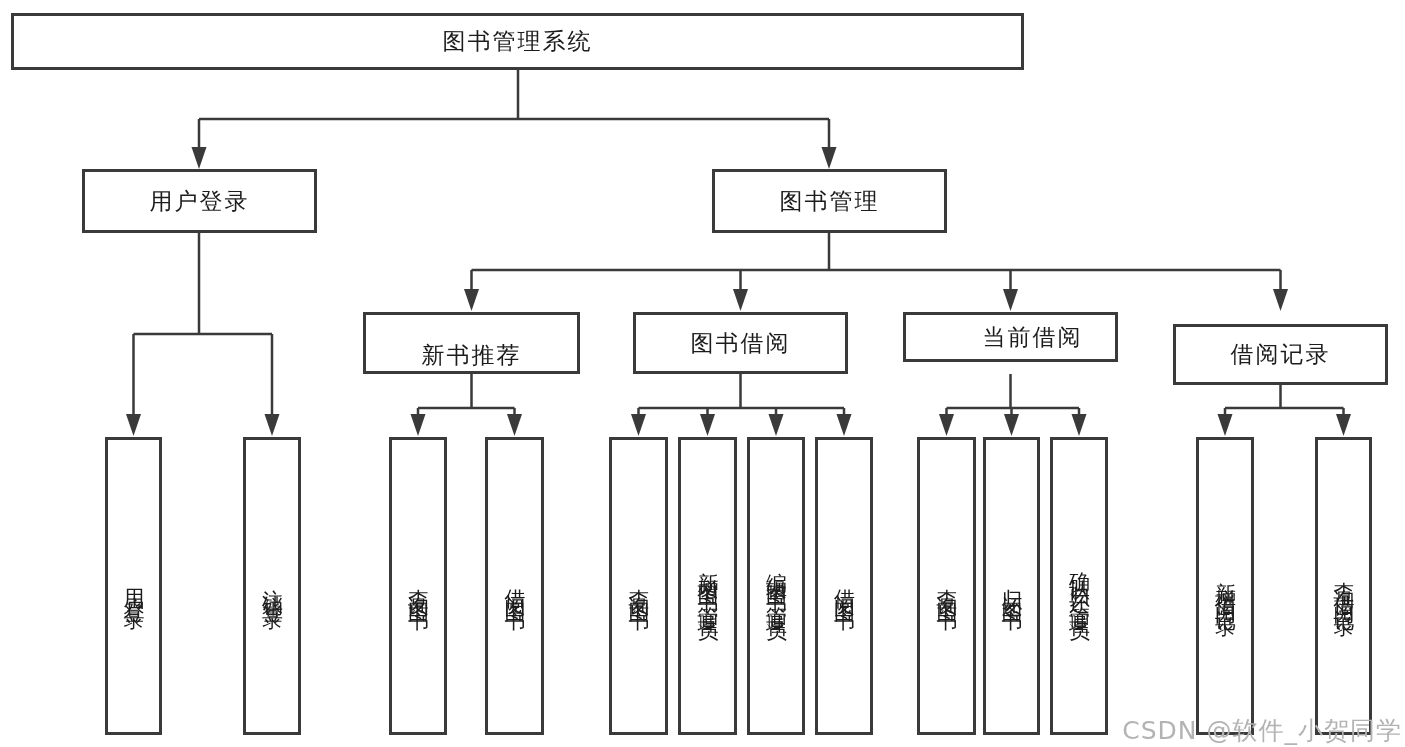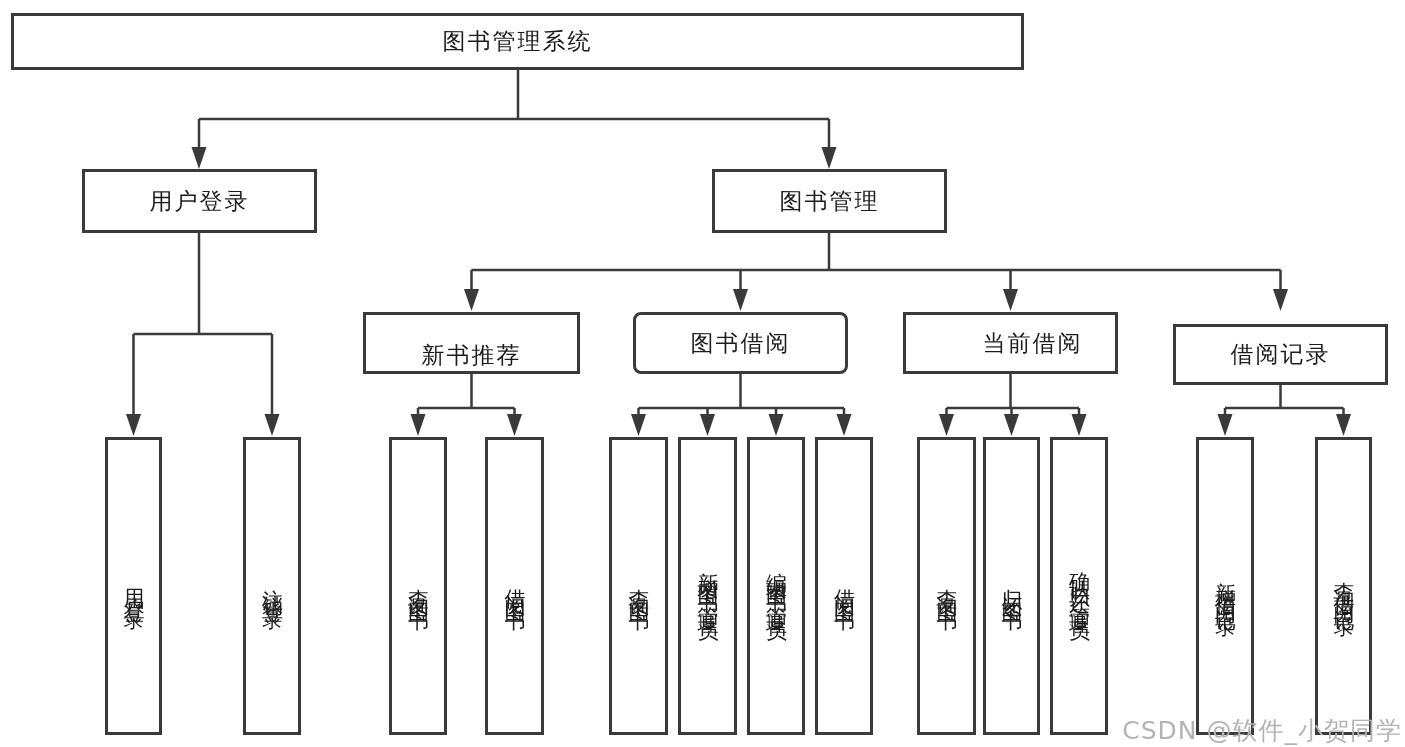--- a/index.html
+++ b/index.html
@@ -105,24 +105,24 @@
   <div class="node" style="left:82px; top:169px; width:235px; height:64px;">
     <span>用户登录</span>
   </div>
   <div class="node" style="left:712px; top:169px; width:235px; height:64px;">
     <span>图书管理</span>
   </div>
 
   <div class="node" style="left:363px; top:312px; width:217px; height:62px;align-items:flex-end;">
     <span>新书推荐</span>
   </div>
-  <div class="node" style="left:633px; top:312px; width:215px; height:62px;border-radius:8px;">
+  <div class="node" style="left:633px; top:312px; width:215px; height:62px;">
     <span>图书借阅</span>
   </div>
-  <div class="node" style="left:903px; top:312px; width:215px; height:62px;padding-left:44px;">
+  <div class="node" style="left:903px; top:312px; width:215px; height:50px;padding-left:44px;">
     <span>当前借阅</span>
   </div>
   <div class="node" style="left:1173px; top:324px; width:215px; height:61px;">
     <span>借阅记录</span>
   </div>
 
   <div class="leaf" style="left:105px; width:57px;">
     <span class="vtext">用户登录</span>
   </div>
   <div class="leaf" style="left:243px; width:58px;">

